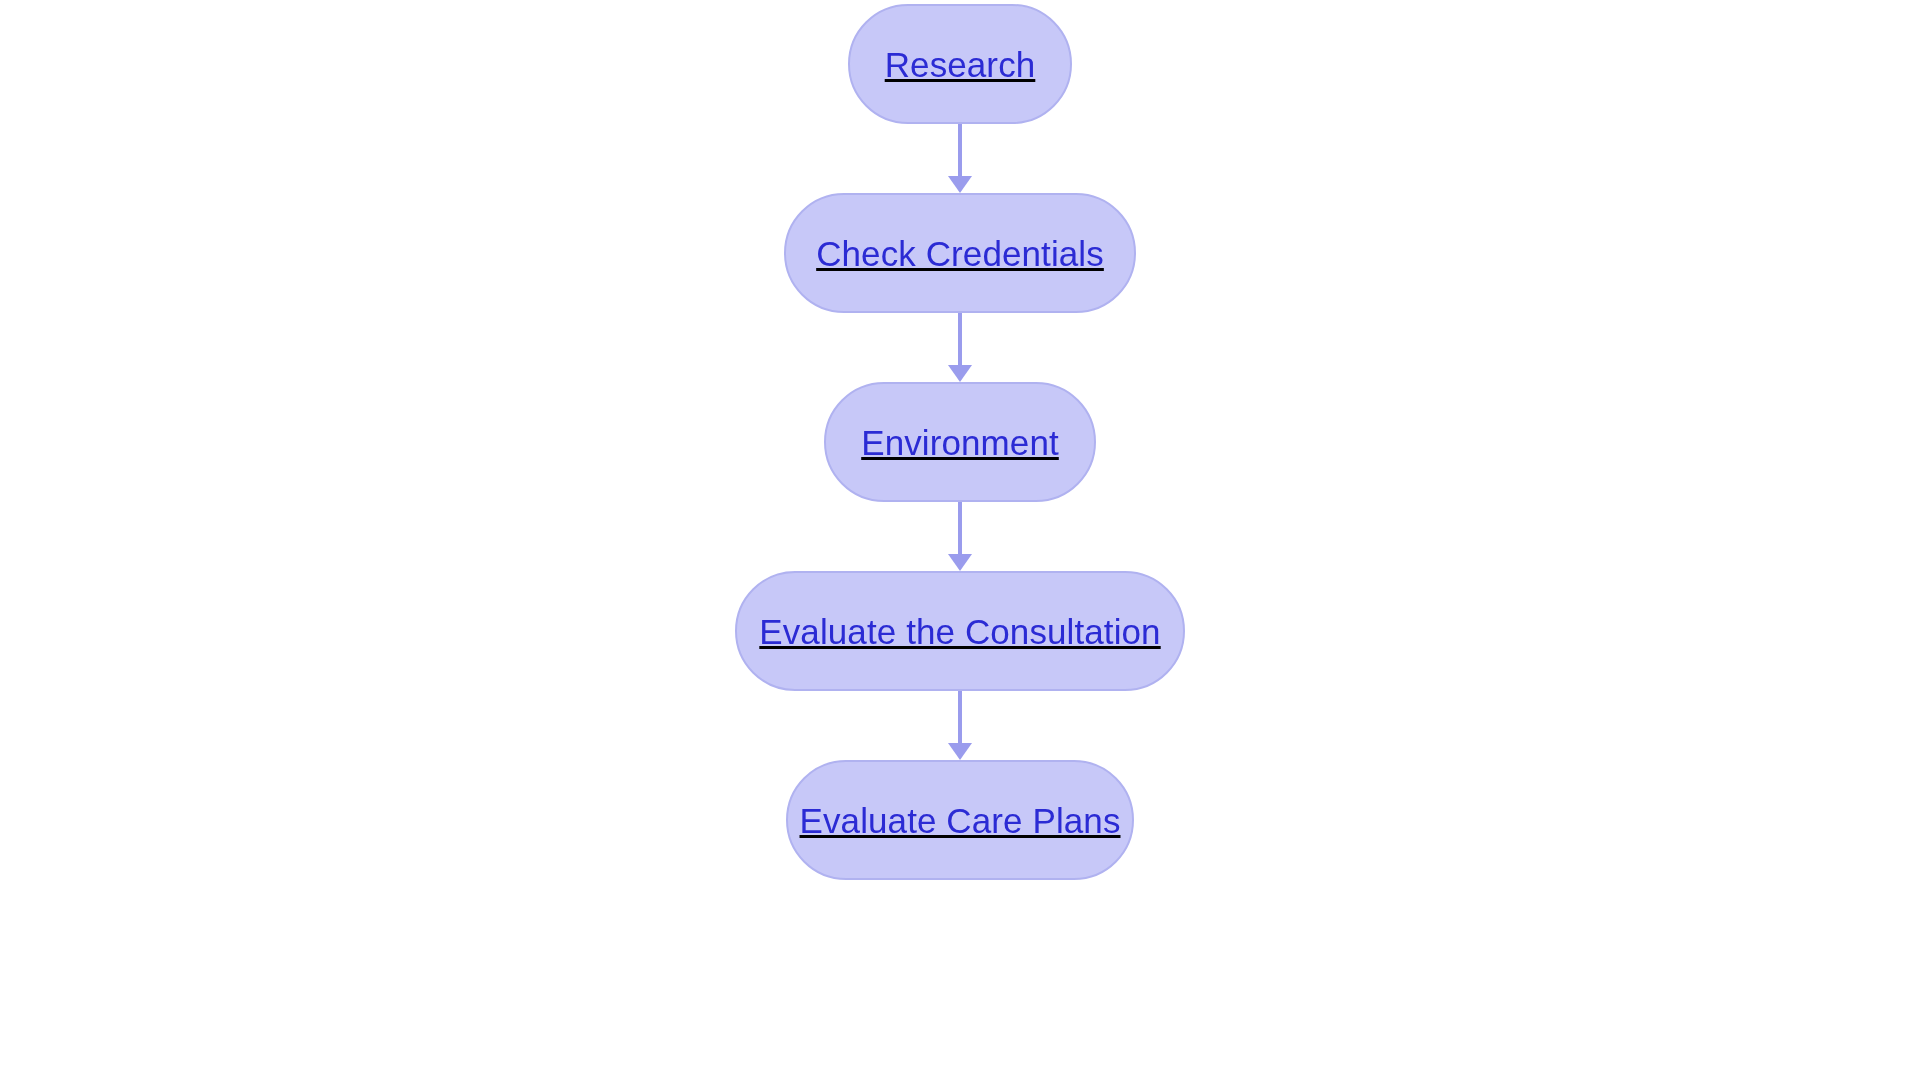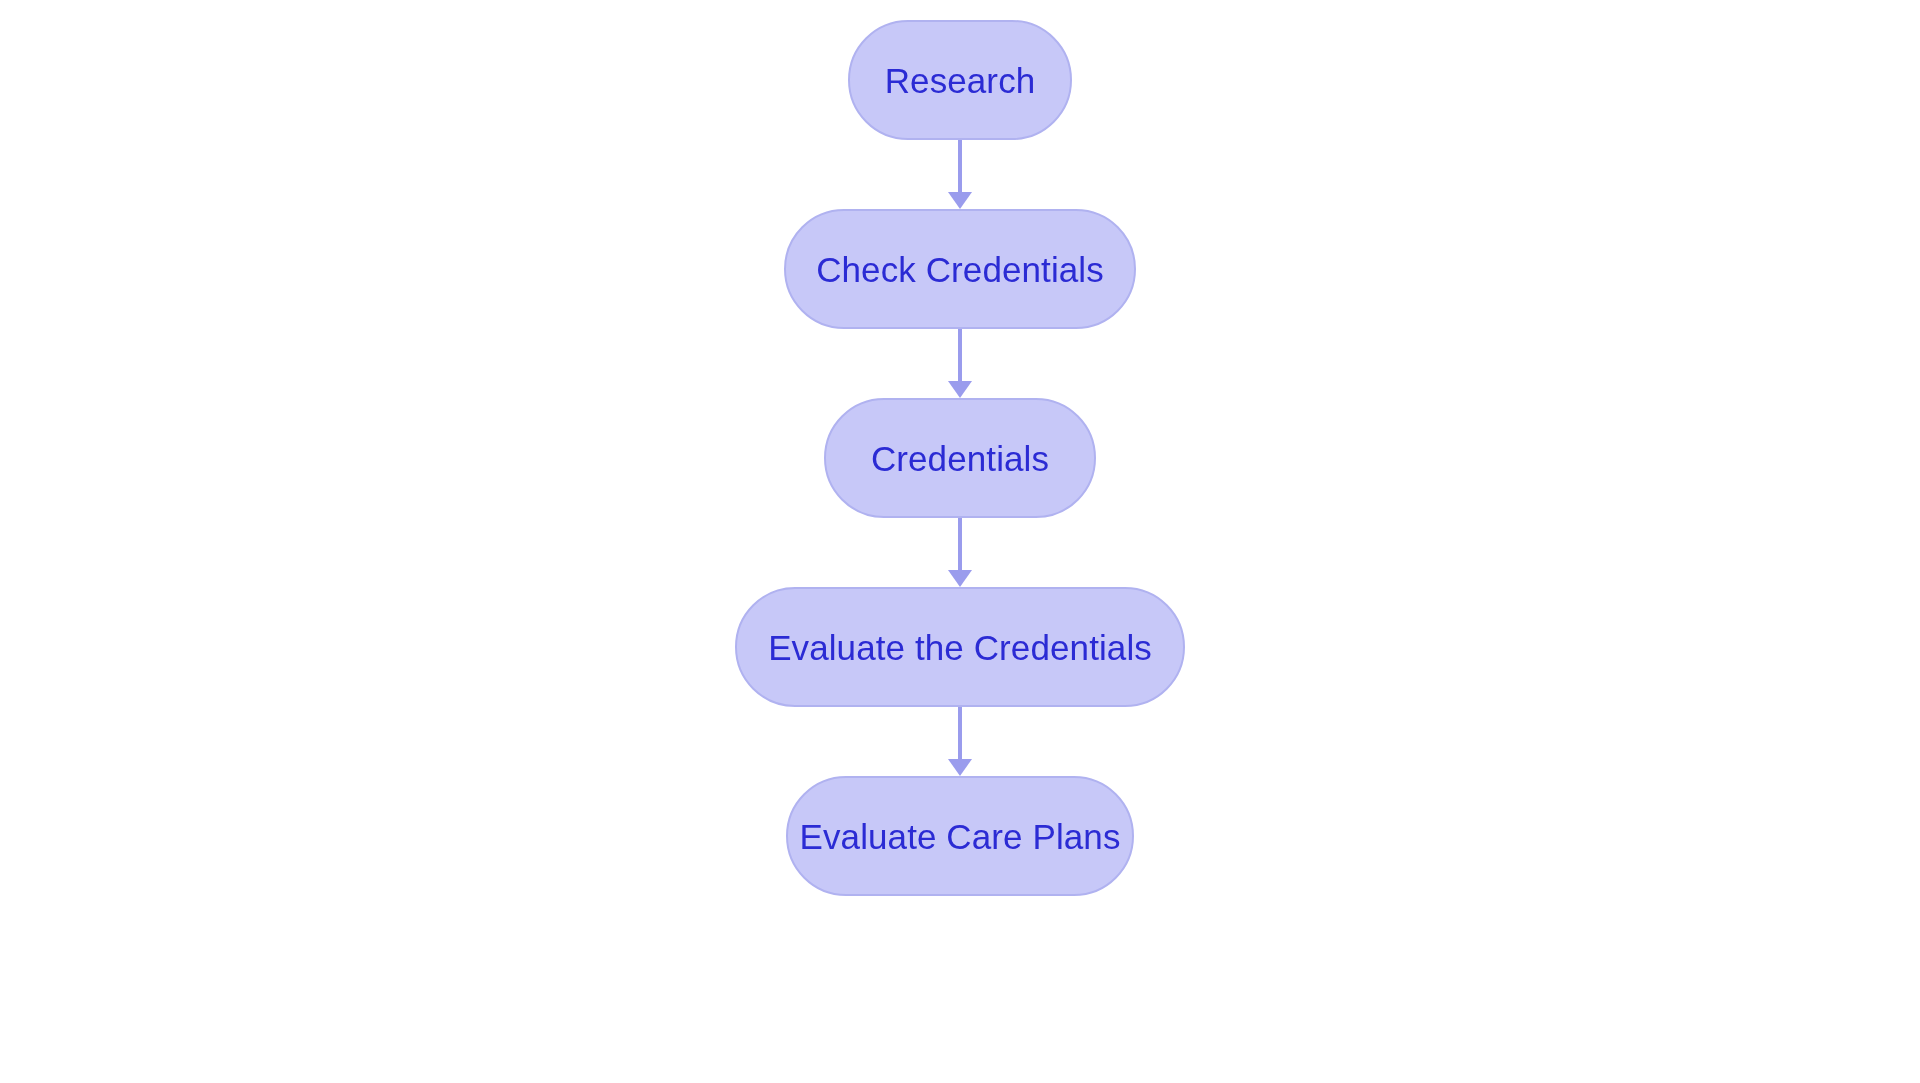--- a/index.html
+++ b/index.html
@@ -25,22 +25,23 @@
   .flow-column {
     position: absolute;
     left: 0;
     top: 0;
     width: 1920px;
     height: 924px;
     display: flex;
     flex-direction: column;
     align-items: center;
     justify-content: flex-start;
-    padding-top: 20px;
+    padding-top: 4px;
     box-sizing: border-box;
+    text-decoration: underline;
   }
 
   .node {
     position: relative;
     box-sizing: border-box;
     height: 120px;
     border-radius: 60px;
     background: #c7c8f8;
     border: 2px solid #b0b2f0;
     display: flex;
@@ -115,30 +116,30 @@
     <div class="node node-w-check">
       <span class="node-label">Check Credentials</span>
     </div>
 
     <div class="connector connector-gap-2">
       <div class="connector-line"></div>
       <div class="connector-head"></div>
     </div>
 
     <div class="node node-w-consult">
-      <span class="node-label">Credentials</span>
+      <span class="node-label">Environment</span>
     </div>
 
     <div class="connector connector-gap-3">
       <div class="connector-line"></div>
       <div class="connector-head"></div>
     </div>
 
     <div class="node node-w-evaluate">
-      <span class="node-label">Evaluate the Credentials</span>
+      <span class="node-label">Evaluate the Consultation</span>
     </div>
 
     <div class="connector connector-gap-4">
       <div class="connector-line"></div>
       <div class="connector-head"></div>
     </div>
 
     <div class="node node-w-discuss">
       <span class="node-label">Evaluate Care Plans</span>
     </div>

